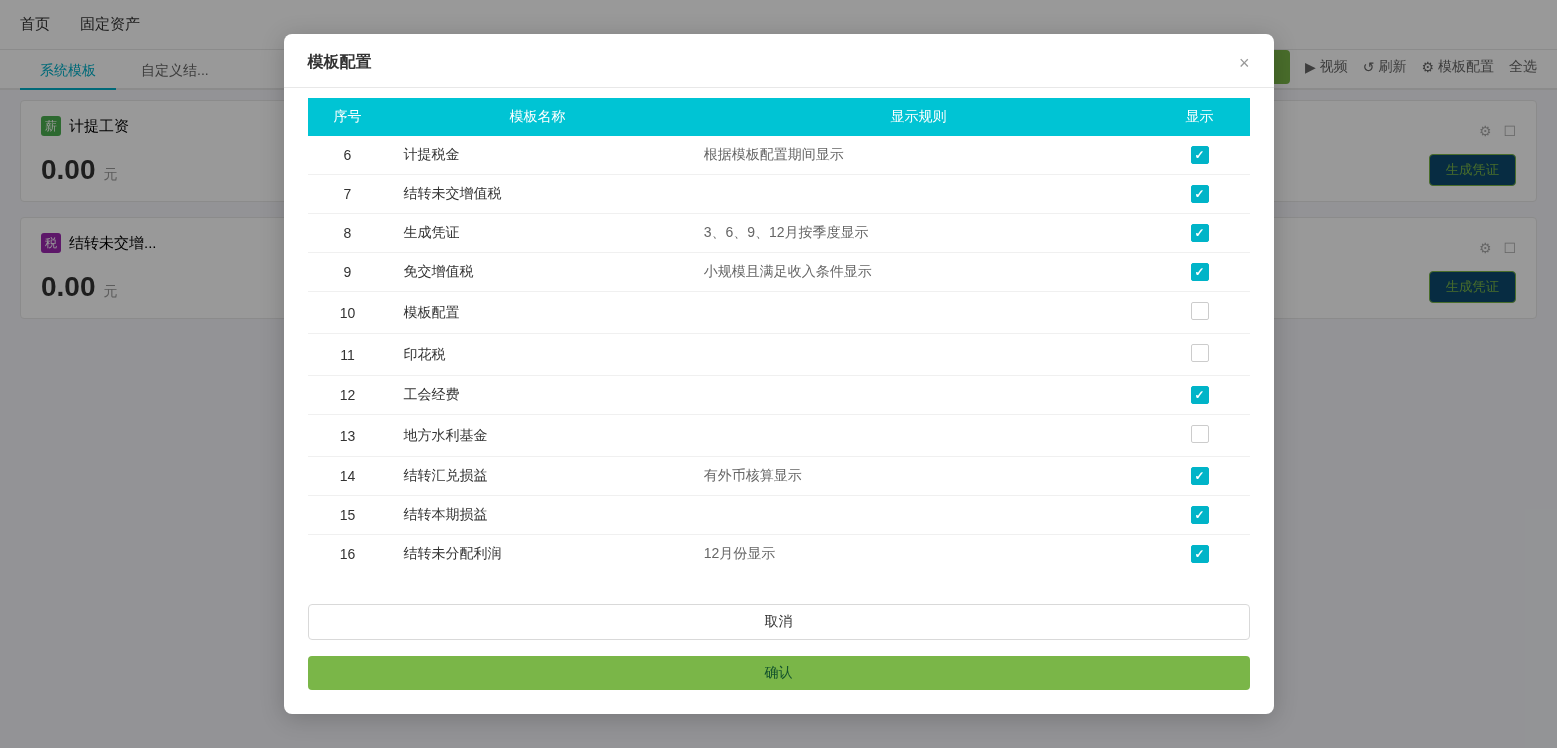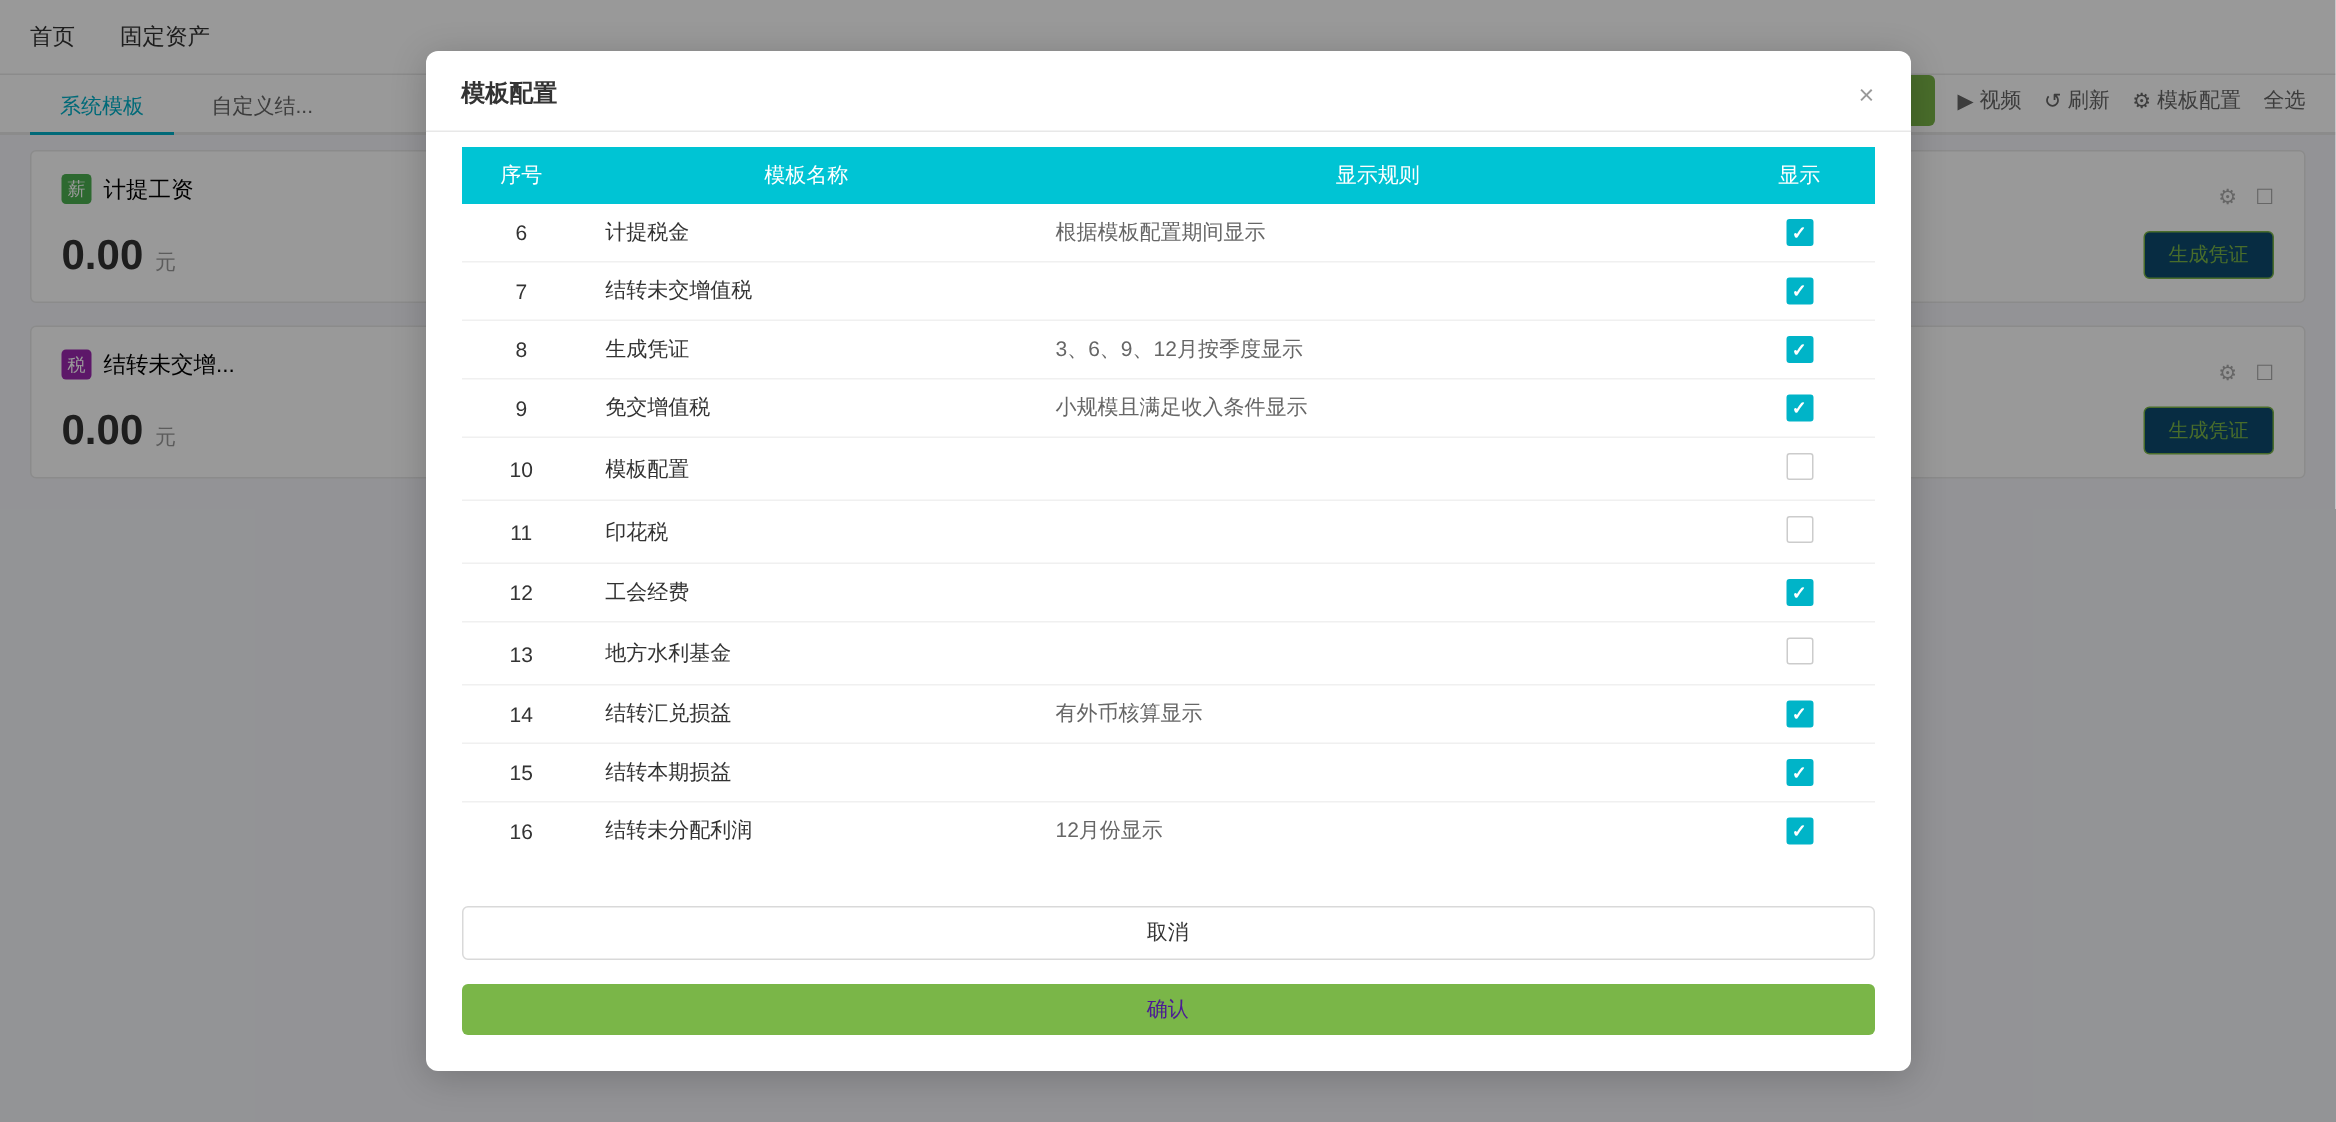--- a/index.html
+++ b/index.html
@@ -270,21 +270,21 @@
       color: #333;
       border: 1px solid #d9d9d9;
       padding: 8px 32px;
       border-radius: 4px;
       cursor: pointer;
       font-size: 14px;
     }
 
     .btn-confirm {
       background: #7ab648;
-      color: #4c1d95;
+      color: #14532d;
       border: none;
       padding: 8px 32px;
       border-radius: 4px;
       cursor: pointer;
       font-size: 14px;
     }
 
     .scrollbar-area {
       max-height: 480px;
       overflow-y: auto;

